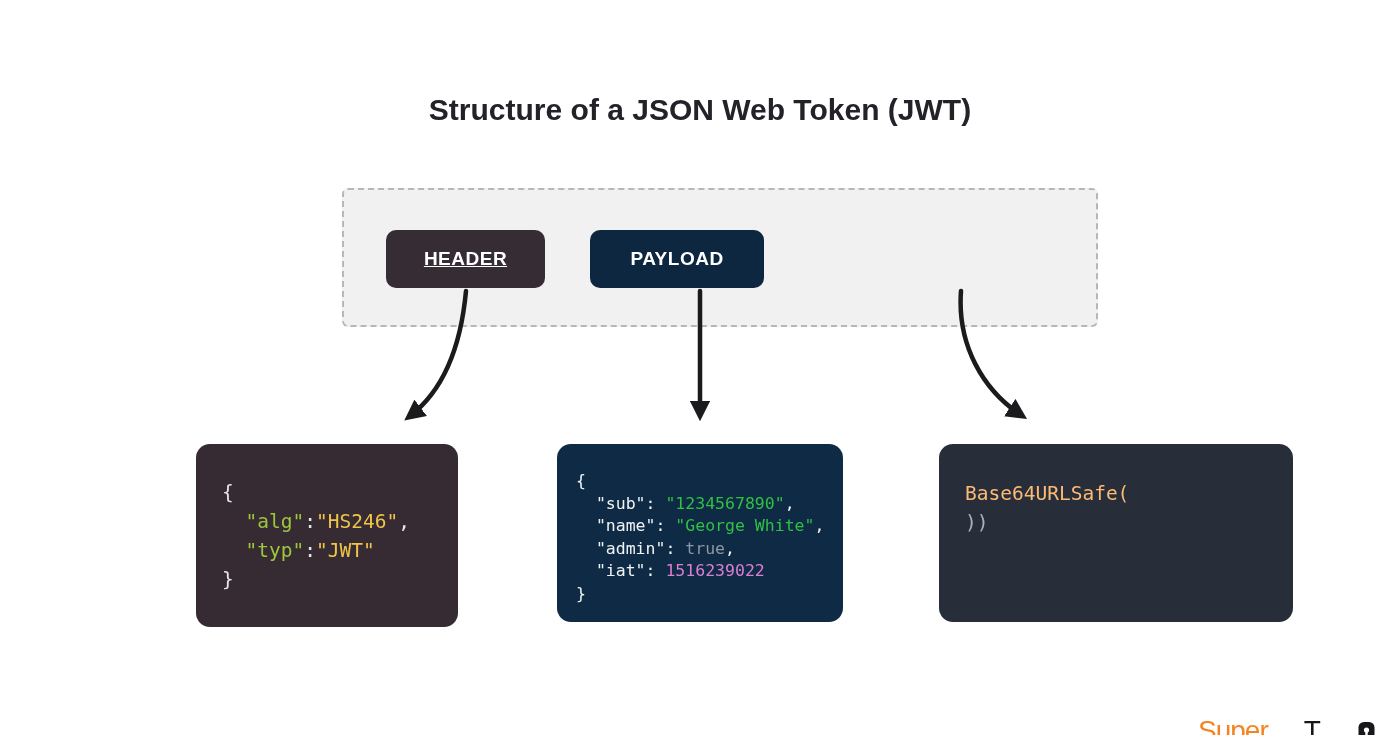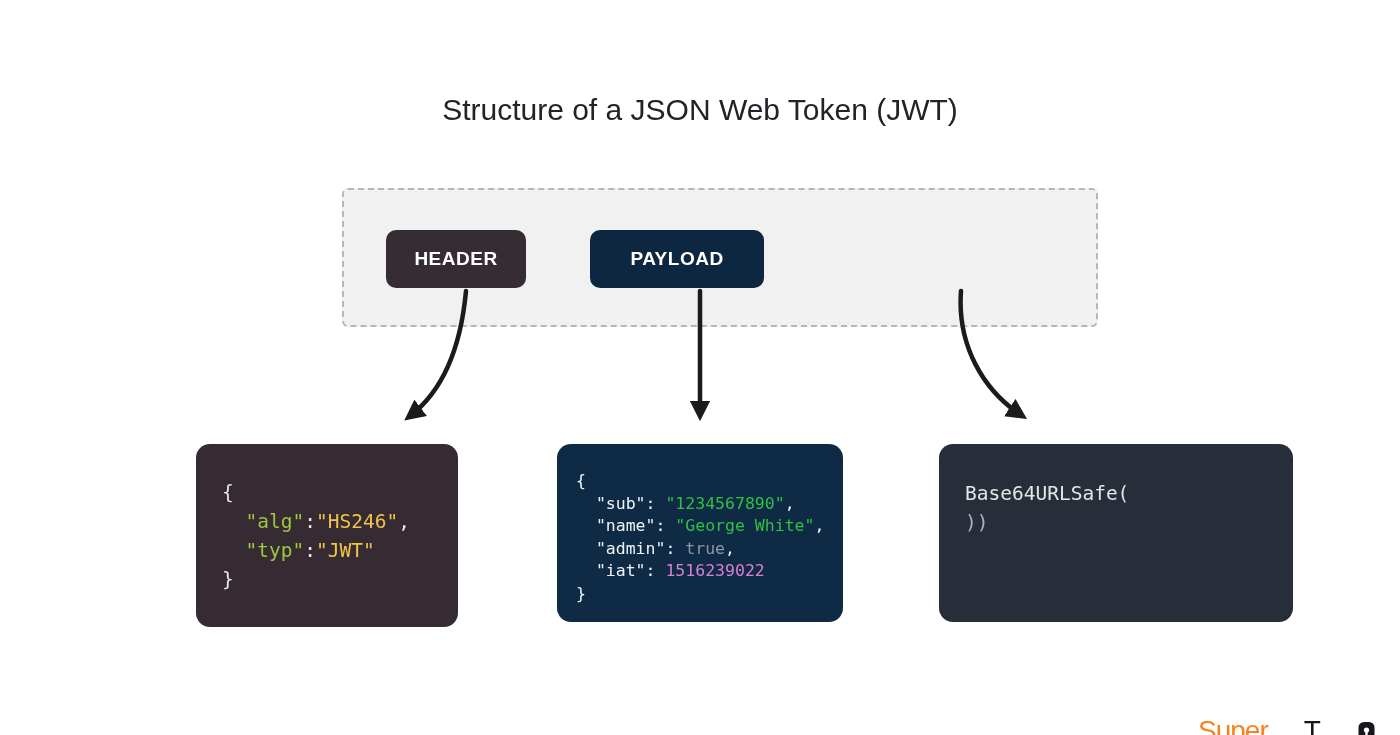--- a/index.html
+++ b/index.html
@@ -14,21 +14,21 @@
     overflow: hidden;
   }
 
   .title {
     position: absolute;
     top: 93px;
     left: 0;
     width: 1400px;
     text-align: center;
     font-size: 30px;
-    font-weight: 400;
+    font-weight: 700;
     color: #232228;
     letter-spacing: 0px;
   }
 
   .token-box {
     position: absolute;
     left: 342px;
     top: 188px;
     width: 756px;
     height: 139px;
@@ -43,21 +43,21 @@
     height: 58px;
     border-radius: 10px;
     display: flex;
     align-items: center;
     justify-content: center;
     color: #ffffff;
     font-size: 19px;
     font-weight: 700;
     letter-spacing: 0.5px;
   }
-  .pill-header    { left: 386px; width: 140px; }
+  .pill-header    { left: 386px; width: 159px; text-decoration: underline; }
   .pill-payload   { left: 590px; width: 174px; }
   .pill-signature { left: 856px; width: 195px; }
 
   .arrows {
     position: absolute;
     left: 0; top: 0;
     width: 1400px; height: 735px;
     pointer-events: none;
   }
 
@@ -120,21 +120,21 @@
         <path d="M0,0 L10,5 L0,10 z" fill="#1b1b1e"></path>
       </marker>
     </defs>
     <path d="M 466 291 C 461 345 444 390 410 416" fill="none" stroke="#1b1b1e" stroke-width="4.5" stroke-linecap="round" marker-end="url(#ah)"></path>
     <path d="M 700 291 L 700 414" fill="none" stroke="#1b1b1e" stroke-width="4.5" stroke-linecap="round" marker-end="url(#ah)"></path>
     <path d="M 961 291 C 957 345 983 390 1021 415" fill="none" stroke="#1b1b1e" stroke-width="4.5" stroke-linecap="round" marker-end="url(#ah)"></path>
   </svg>
 
   <div class="code-card card-header" style="background: rgb(54, 43, 51);"><div><span style="color: rgb(232, 230, 231);">{</span></div><div><span style="color: rgb(232, 230, 231);">  </span><span style="color: rgb(157, 199, 59);">"alg"</span><span style="color: rgb(232, 230, 231);">:</span><span style="color: rgb(240, 196, 73);">"HS246"</span><span style="color: rgb(232, 230, 231);">,</span></div><div><span style="color: rgb(232, 230, 231);">  </span><span style="color: rgb(157, 199, 59);">"typ"</span><span style="color: rgb(232, 230, 231);">:</span><span style="color: rgb(240, 196, 73);">"JWT"</span></div><div><span style="color: rgb(232, 230, 231);">}</span></div></div>
   <div class="code-card card-payload" style="background: rgb(14, 42, 69);"><div><span style="color: rgb(240, 243, 245);">{</span></div><div><span style="color: rgb(240, 243, 245);">  </span><span style="color: rgb(240, 243, 245);">"sub"</span><span style="color: rgb(240, 243, 245);">: </span><span style="color: rgb(47, 192, 68);">"1234567890"</span><span style="color: rgb(240, 243, 245);">,</span></div><div><span style="color: rgb(240, 243, 245);">  </span><span style="color: rgb(240, 243, 245);">"name"</span><span style="color: rgb(240, 243, 245);">: </span><span style="color: rgb(47, 192, 68);">"George White"</span><span style="color: rgb(240, 243, 245);">,</span></div><div><span style="color: rgb(240, 243, 245);">  </span><span style="color: rgb(240, 243, 245);">"admin"</span><span style="color: rgb(240, 243, 245);">: </span><span style="color: rgb(141, 150, 162);">true</span><span style="color: rgb(240, 243, 245);">,</span></div><div><span style="color: rgb(240, 243, 245);">  </span><span style="color: rgb(240, 243, 245);">"iat"</span><span style="color: rgb(240, 243, 245);">: </span><span style="color: rgb(217, 127, 212);">1516239022</span></div><div><span style="color: rgb(240, 243, 245);">}</span></div></div>
-  <div class="code-card card-signature" style="background: rgb(39, 46, 58);"><div><span style="color: #e5e5e5;">Base64URLSafe(</span></div><div><span style="color: rgb(170, 177, 189);">))</span></div></div>
+  <div class="code-card card-signature" style="background: rgb(39, 46, 58);"><div><span style="color: #fdba74;">Base64URLSafe(</span></div><div><span style="color: rgb(170, 177, 189);">))</span></div></div>
 
   <div class="logo">
     <span style="color: rgb(245, 131, 31);">Super</span>
     <span style="color: rgb(23, 23, 28);">T</span>
     <svg class="lock-o" width="19" height="27" viewBox="0 0 19 27">
       <path d="M2 18 L0.5 25 Q5 27 9.5 27 Q14 27 18.5 25 L17 18 Z" fill="#f5831f"></path>
       <rect x="1.5" y="1" width="16" height="21" rx="5.5" fill="#17171c"></rect>
       <circle cx="9.5" cy="9" r="2.6" fill="#ffffff"></circle>
       <rect x="8.3" y="10" width="2.4" height="7" rx="1.2" fill="#ffffff"></rect>
     </svg>

